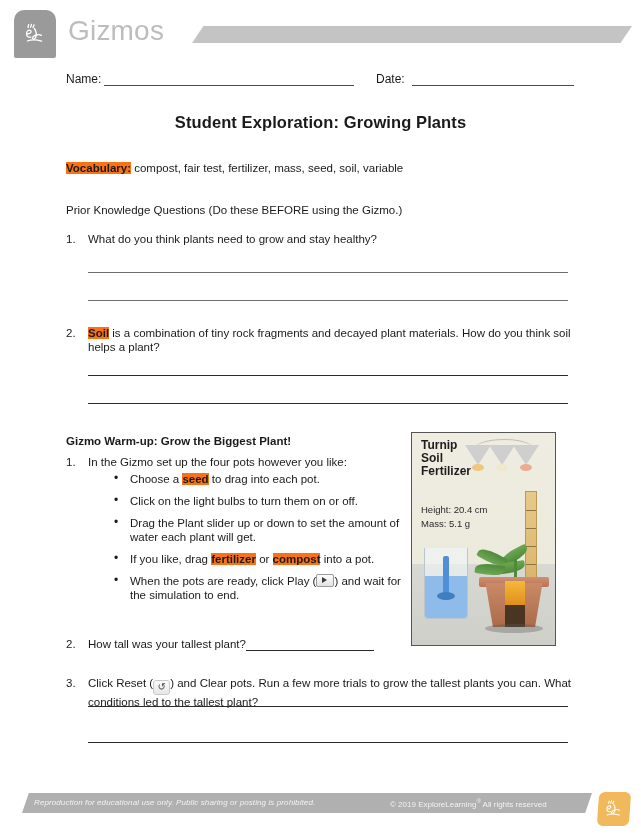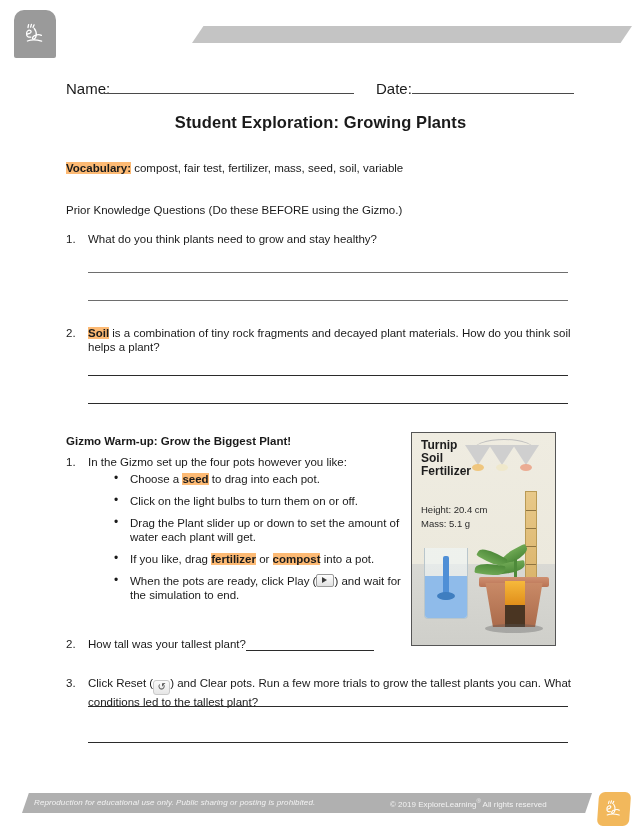--- a/index.html
+++ b/index.html
@@ -52,25 +52,25 @@
     width: 440px;
     height: 17px;
     background: #c4c4c4;
     -webkit-clip-path: polygon(2.6% 0, 100% 0, 97.4% 100%, 0 100%);
     clip-path: polygon(2.6% 0, 100% 0, 97.4% 100%, 0 100%);
   }
 
   
   .namedate {
     position: absolute;
-    top: 80px;
+    top: 72px;
     left: 66px;
     width: 510px;
     height: 18px;
-    font-size: 15px;
+    font-size: 12px;
   }
   .nd-label { position: absolute; top: 0; }
   .nd-label.name { left: 0; }
   .nd-label.date { left: 310px; }
   .nd-rule {
     position: absolute;
     top: 13px;
     height: 0;
     border-bottom: 1px solid #4a4a4a;
   }
@@ -89,21 +89,21 @@
     letter-spacing: 0.1px;
   }
 
   
   .blk {
     position: absolute;
     font-size: 11.5px;
     line-height: 14px;
   }
   .hl {
-    background: #fdba74;
+    background: #f97316;
     font-weight: bold;
     margin-top: 33px;
   }
   b.plain { font-weight: normal; }
 
   .vocab { top: 161px; left: 66px; width: 520px; }
   .pkq   { top: 203px; left: 66px; width: 520px; }
 
   
   .num-item {
@@ -417,20 +417,21 @@
       <g fill="none" stroke="#ffffff" stroke-width="1.3" stroke-linecap="round">
         <path d="M6 6.5 L6.6 3.6 M8.6 6.2 L9.4 3.4 M11 6.4 L12.1 3.8"></path>
         <path d="M4.6 12.4 C4.6 10.2 6.4 8.9 8 9.3 C9.5 9.7 9.6 11.6 7.6 12.4
                  C6.2 13 4.6 13 4.6 13.6 C4.6 15.4 6.6 16.6 8.8 16.1"></path>
         <path d="M12.2 7.4 C13.8 9.4 14.6 12.2 14.2 14.6 C13.8 17.2 12.2 18.6 11 18
                  C9.9 17.4 10.6 15.6 12.6 14.6 C15 13.4 17.6 13.2 19.4 14.4"></path>
         <path d="M5.4 20 C9 18.6 14.6 18.6 19.6 20.2"></path>
       </g>
     </svg>
   </div>
+  <div class="brand-word">Gizmos</div>
   <div class="header-bar"></div>
 </div>
 
 <div class="namedate">
   <span class="nd-label name">Name:</span>
   <span class="nd-rule name"></span>
   <span class="nd-label date">Date:</span>
   <span class="nd-rule date"></span>
 </div>
 

